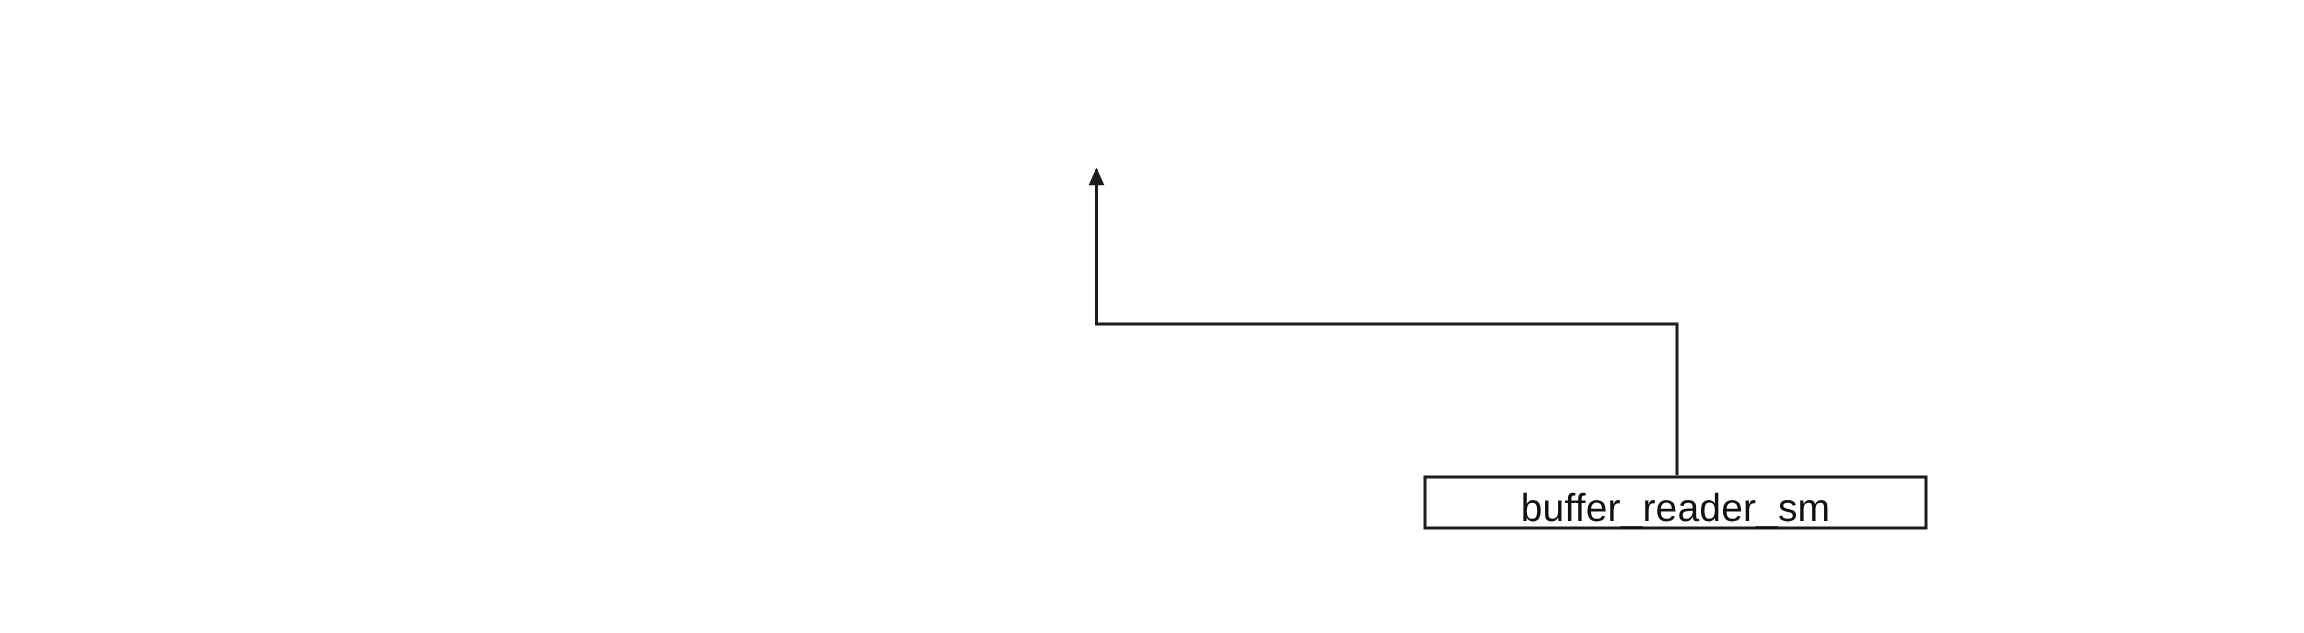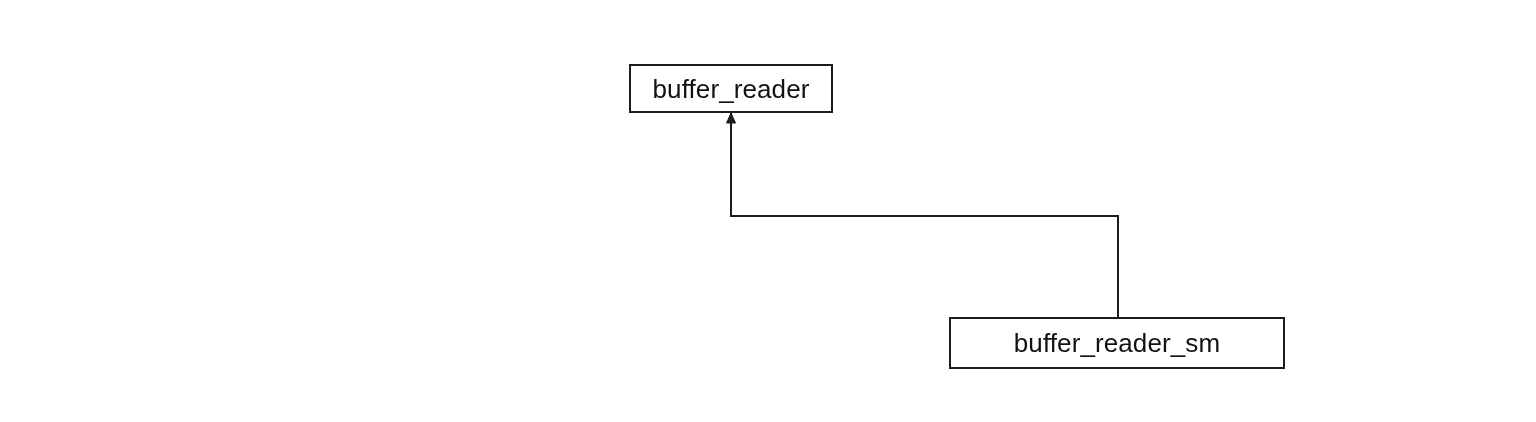--- a/index.html
+++ b/index.html
@@ -47,36 +47,34 @@
   #node-buffer-reader {
     left: 629px;
     top: 64px;
     width: 204px;
     height: 49px;
   }
   #node-buffer-reader-sm {
     left: 949px;
     top: 317px;
     width: 336px;
-    height: 52px;
+    height: 36px;
+    align-items: flex-end;
   }
 </style>
 </head>
 <body>
 
 <div id="diagram-canvas">
 
   <svg id="edge-layer" width="1536" height="422" viewBox="0 0 1536 422" xmlns="http://www.w3.org/2000/svg">
     <g>
       <path fill="none" stroke="#1c1c1c" stroke-width="2" stroke-linecap="butt" stroke-linejoin="miter" d="M 731 113 L 731 216 L 1118 216 L 1118 317"></path>
       <polygon fill="#1c1c1c" stroke="#1c1c1c" stroke-width="1" points="731,113 726.5,123 735.5,123"></polygon>
     </g>
   </svg>
 
-  <div id="node-buffer-reader" class="node-box">
-    <span class="node-label">buffer_reader</span>
-  </div>
 
   <div id="node-buffer-reader-sm" class="node-box">
     <span class="node-label">buffer_reader_sm</span>
   </div>
 
 </div>
 
 </body></html>

